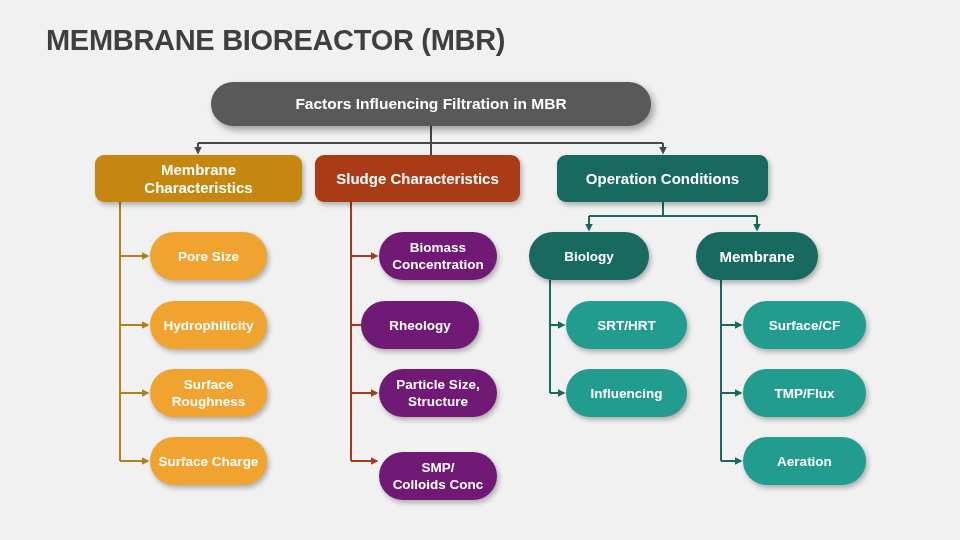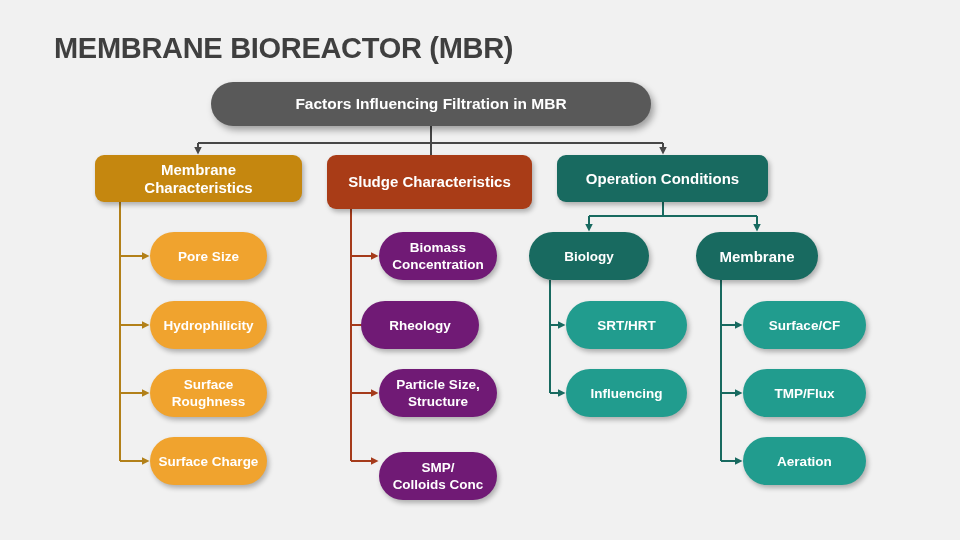--- a/index.html
+++ b/index.html
@@ -10,21 +10,21 @@
   }
   .slide {
     position: relative;
     width: 960px; height: 540px;
     background: #F1F1F1;
     overflow: hidden;
   }
   .slide-title {
     position: absolute;
     left: 38px; top: 16px;
-    margin: 16px;
+    margin: 8px;
     font-size: 29px;
     font-weight: bold;
     letter-spacing: -0.3px;
     color: #3F3F3F;
   }
   .connectors {
     position: absolute;
     left: 0; top: 0;
     width: 960px; height: 540px;
   }
@@ -121,21 +121,21 @@
       <path d="M721 325 L735 325" marker-end="url(#arrow-teal)"></path>
       <path d="M721 393 L735 393" marker-end="url(#arrow-teal)"></path>
       <path d="M721 461 L735 461" marker-end="url(#arrow-teal)"></path>
     </g>
   </svg>
 
   <div class="node root" style="left:211px; top:82px; width:440px; height:44px;">Factors Influencing Filtration in MBR</div>
 
   <div class="node hdr fill-gold-dark" style="left:95px; top:155px; width:207px; height:47px;">Membrane
 Characteristics</div>
-  <div class="node hdr fill-red-dark" style="left:327px; top:155px; width:205px; height:54px;">Sludge Characteristics</div>
+  <div class="node hdr fill-red-dark" style="left:315px; top:155px; width:205px; height:47px;">Sludge Characteristics</div>
   <div class="node hdr fill-teal-dark" style="left:557px; top:155px; width:211px; height:47px;">Operation Conditions</div>
 
   <div class="node pill fill-gold" style="left:150px; top:232px; width:117px; height:48px;">Pore Size</div>
   <div class="node pill fill-gold" style="left:150px; top:301px; width:117px; height:48px;">Hydrophilicity</div>
   <div class="node pill fill-gold" style="left:150px; top:369px; width:117px; height:48px;">Surface
 Roughness</div>
   <div class="node pill fill-gold" style="left:150px; top:437px; width:117px; height:48px;text-align:center;">Surface Charge</div>
 
   <div class="node pill fill-red" style="left:379px; top:232px; width:118px; height:48px;">Biomass
 Concentration</div>

